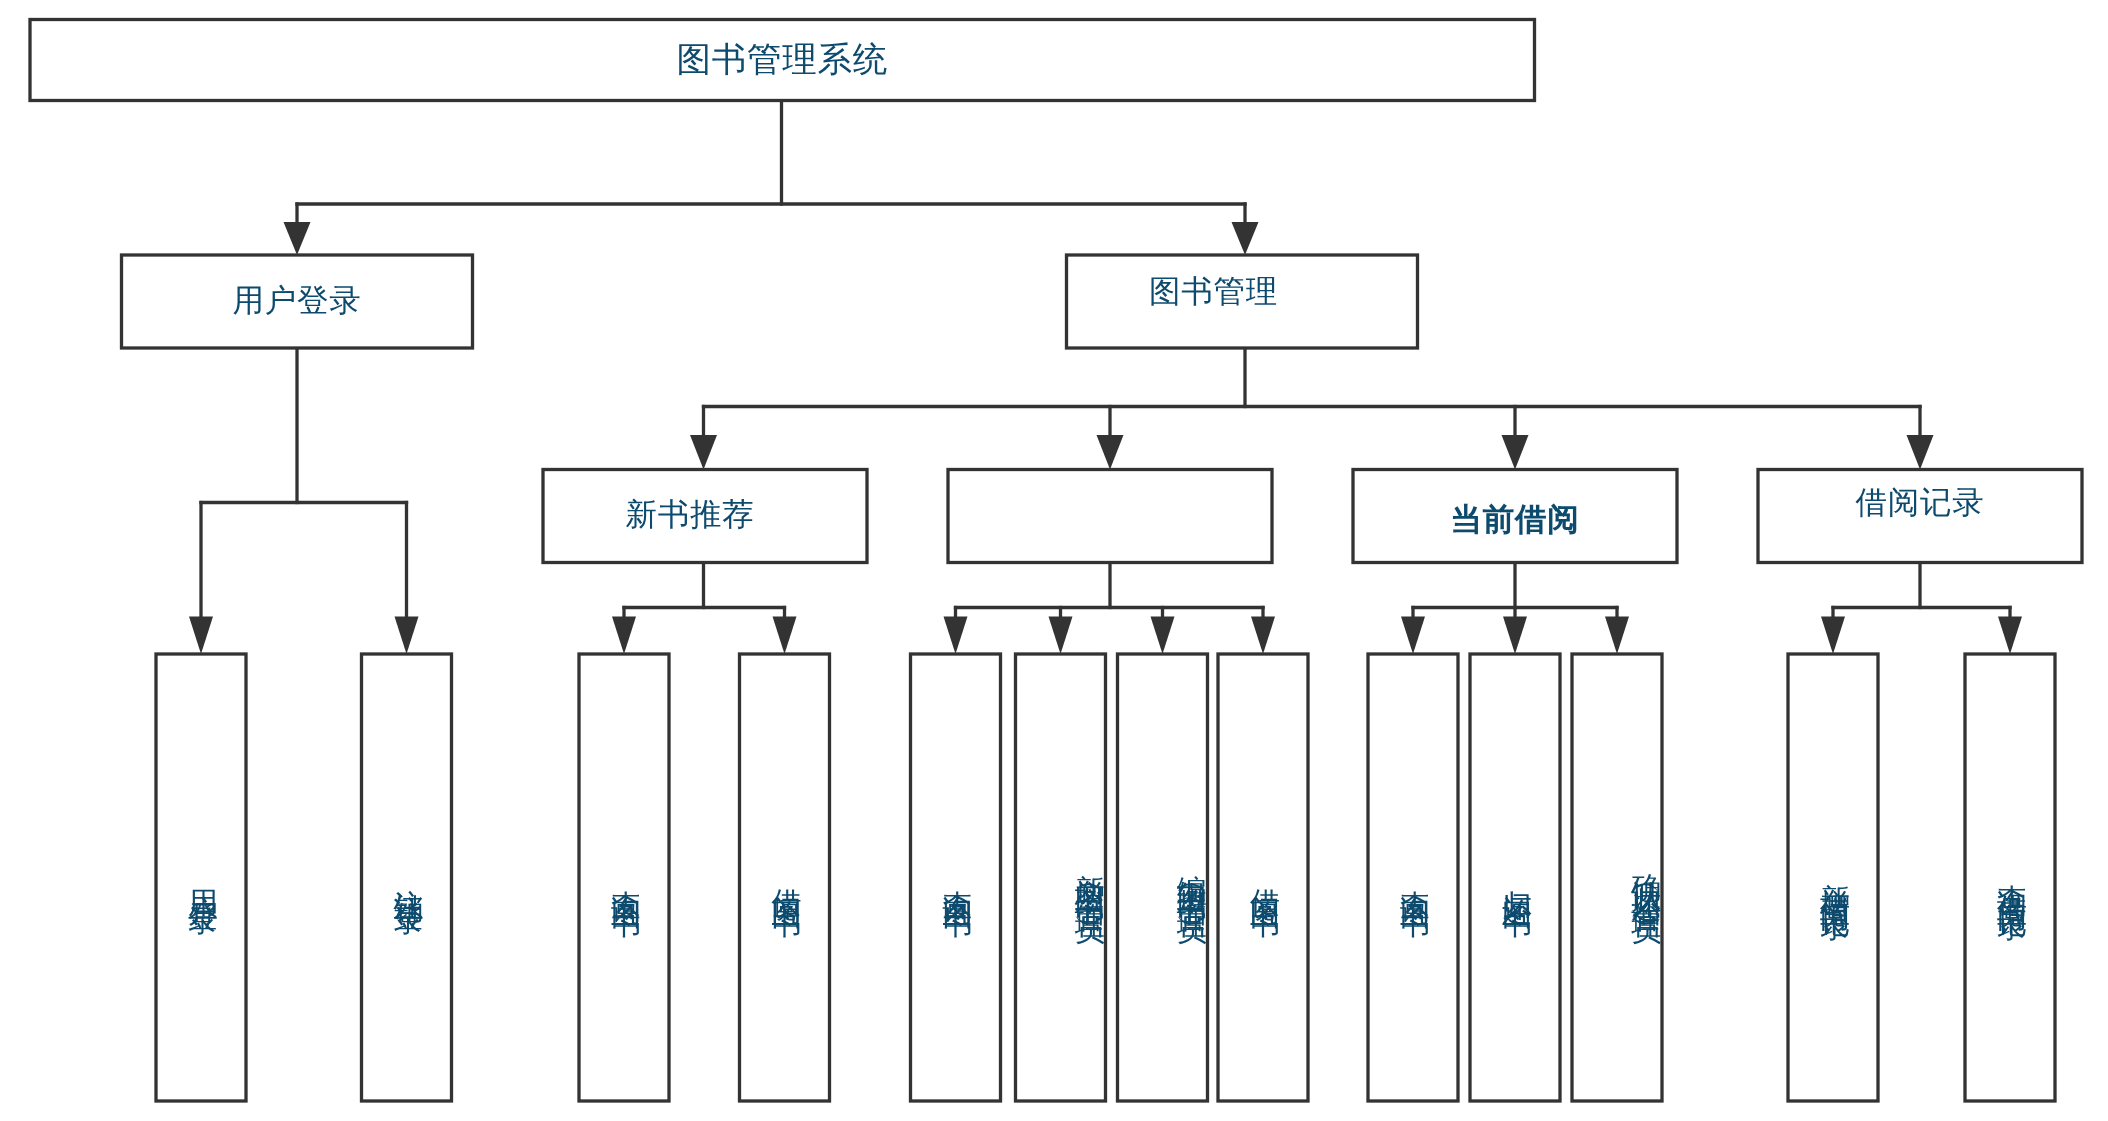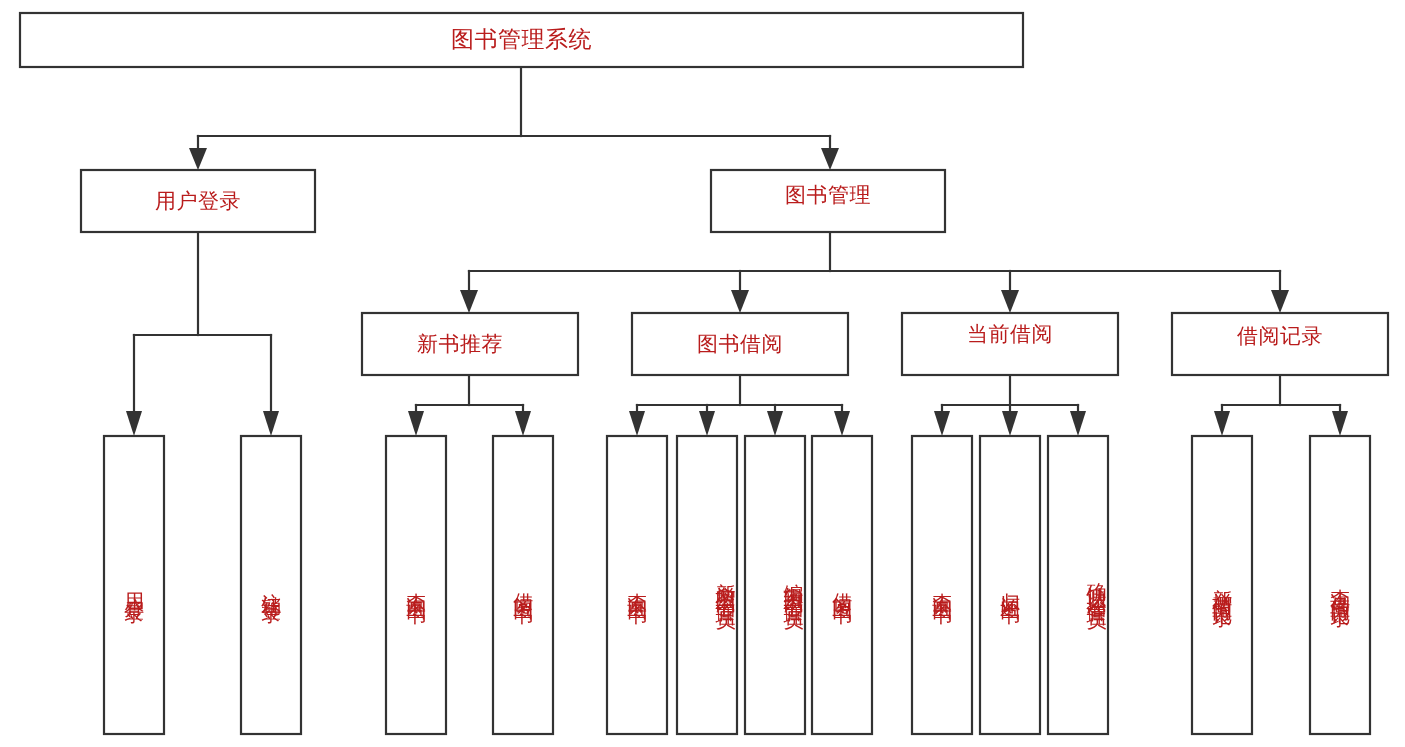--- a/index.html
+++ b/index.html
@@ -37,21 +37,21 @@
   }
   .arrow-head {
     fill: #333333;
     stroke: none;
   }
   .node-label {
     position: absolute;
     display: flex;
     align-items: center;
     justify-content: center;
-    color: #b91c1c;
+    color: #0c4a6e;
     font-size: 21px;
     line-height: 1.18;
     letter-spacing: 0.5px;
     white-space: nowrap;
     pointer-events: none;
   }
   .node-label.horizontal {
     writing-mode: horizontal-tb;
   }
   .node-label.vertical {
@@ -175,25 +175,24 @@
     <rect class="node-box" x="980" y="436" width="60" height="298"></rect>
     <rect class="node-box" x="1048" y="436" width="60" height="298"></rect>
 
     <rect class="node-box" x="1192" y="436" width="60" height="298"></rect>
     <rect class="node-box" x="1310" y="436" width="60" height="298"></rect>
   </svg>
 
   <div class="node-label horizontal" style="left:20px; top:13px; width:1003px; height:54px; font-size:23px;">图书管理系统</div>
 
   <div class="node-label horizontal" style="left:81px; top:170px; width:234px; height:62px;">用户登录</div>
-  <div class="node-label horizontal" style="left:711px; top:170px; width:234px; height:50px;">图书管理</div>
+  <div class="node-label horizontal" style="left:692px; top:170px; width:234px; height:50px;">图书管理</div>
 
   <div class="node-label horizontal" style="left:352px; top:313px; width:216px; height:62px;">新书推荐</div>
-  <div class="node-label horizontal" style="left:632px; top:313px; width:216px; height:62px;">图书借阅</div>
-  <div class="node-label horizontal" style="left:902px; top:311px; width:216px; height:46px;">当前借阅</div>
+  <div class="node-label horizontal" style="left:902px; top:324px; width:216px; height:46px;font-weight:bold;">当前借阅</div>
   <div class="node-label horizontal" style="left:1172px; top:313px; width:216px; height:46px;">借阅记录</div>
 
   <div class="node-label vertical" style="left:104px; top:436px; width:60px; height:298px;">用户登录</div>
   <div class="node-label vertical" style="left:241px; top:436px; width:60px; height:298px;">注销登录</div>
 
   <div class="node-label vertical" style="left:386px; top:436px; width:60px; height:298px;">查询图书</div>
   <div class="node-label vertical" style="left:493px; top:436px; width:60px; height:298px;">借阅图书</div>
 
   <div class="node-label vertical" style="left:607px; top:436px; width:60px; height:298px;">查询图书</div>
   <div class="node-label vertical" style="left:677px; top:440px; width:60px; height:290px; align-items:flex-start;">新增图书（管理员）</div>

